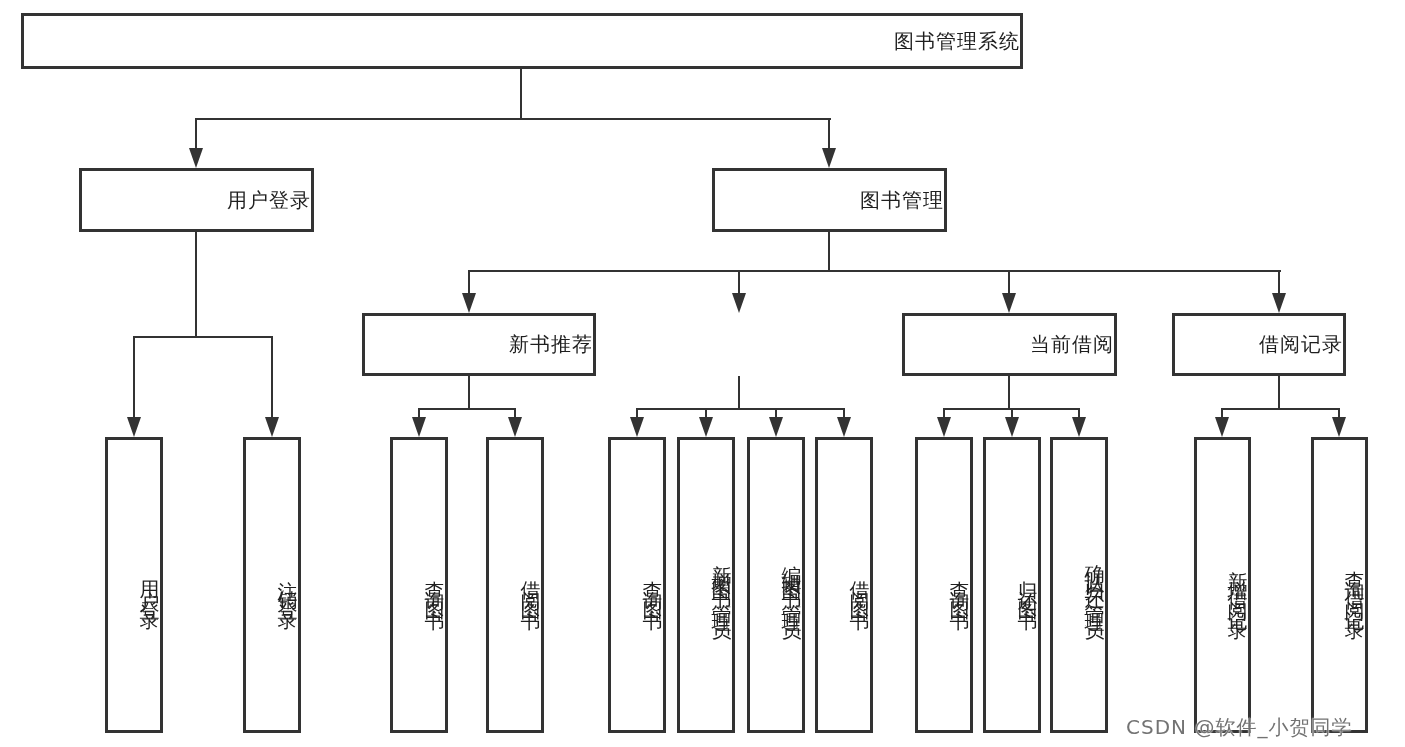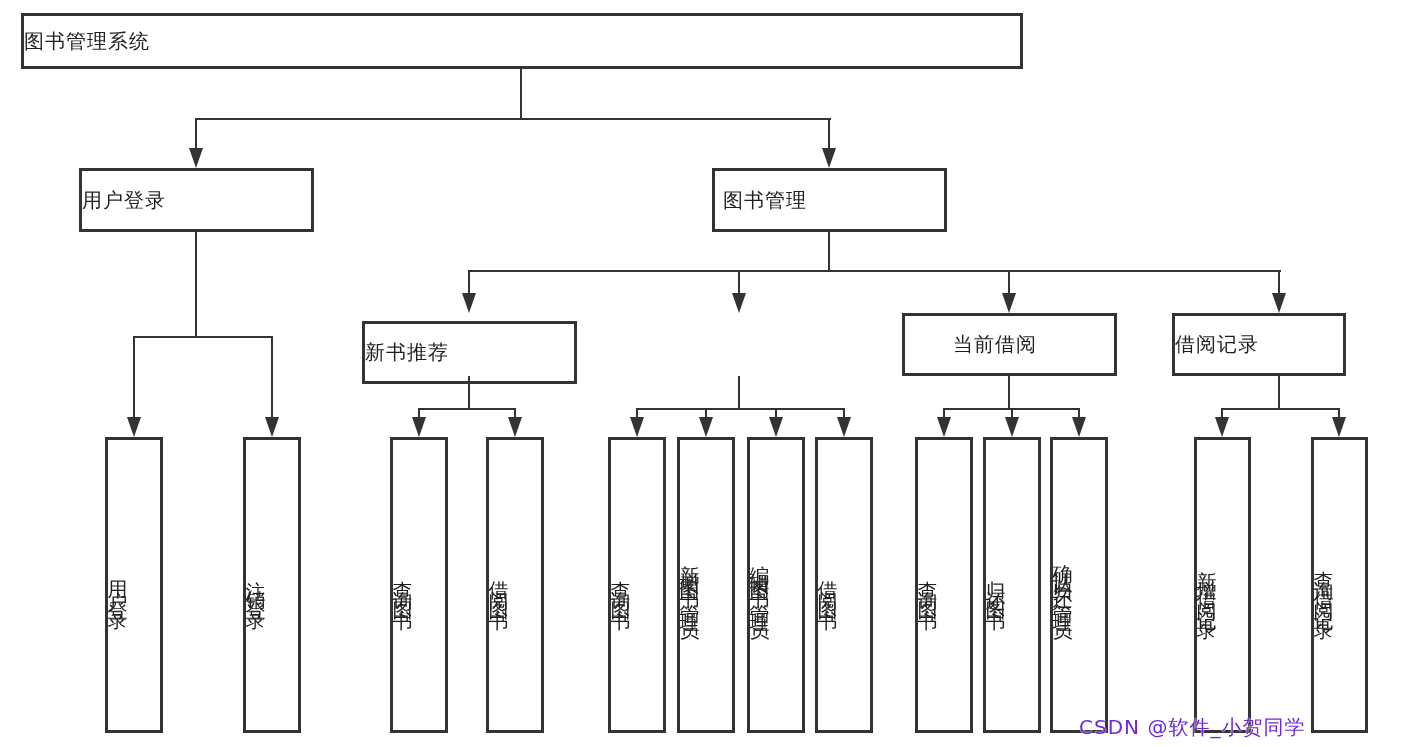--- a/index.html
+++ b/index.html
@@ -9,21 +9,21 @@
   }
   #stage { position: absolute; left: 0; top: 0; width: 1405px; height: 747px; background: #ffffff; }
 
   .box {
     position: absolute;
     border: 3px solid #333333;
     background: #ffffff;
     box-sizing: border-box;
     display: flex;
     align-items: center;
-    justify-content: flex-start;
+    justify-content: flex-end;
     color: #1f1f1f;
   }
   .hlabel { font-size: 20px; letter-spacing: 1px; white-space: nowrap; }
   .vlabel {
     writing-mode: vertical-rl;
     text-orientation: mixed;
     font-size: 20px;
     letter-spacing: 10px;
     line-height: 1;
     white-space: nowrap;
@@ -33,23 +33,23 @@
   .ln { position: absolute; background: #333333; }
   .ar {
     position: absolute; width: 0; height: 0;
     border-left: 7px solid transparent;
     border-right: 7px solid transparent;
     border-top: 20px solid #333333;
   }
 
   #watermark {
     position: absolute;
-    left: 1079px; top: 714px;
+    left: 1126px; top: 714px;
     font-size: 20px;
-    color: #6d28d9;
+    color: #737373;
     letter-spacing: 1px;
     white-space: nowrap;
     text-shadow: 0 0 2px #ffffff, 0 0 1px #ffffff;
   }
 </style>
 </head>
 <body>
 
 <div id="stage">
 
@@ -82,21 +82,21 @@
   <i class="ln" style="left:468px; top:270px; width:813px; height:2px;"></i>
   <i class="ln" style="left:468px;  top:270px; width:2px; height:25px;"></i>
   <i class="ln" style="left:738px;  top:270px; width:2px; height:25px;"></i>
   <i class="ln" style="left:1008px; top:270px; width:2px; height:25px;"></i>
   <i class="ln" style="left:1278px; top:270px; width:2px; height:25px;"></i>
   <i class="ar" style="left:462px;  top:293px;"></i>
   <i class="ar" style="left:732px;  top:293px;"></i>
   <i class="ar" style="left:1002px; top:293px;"></i>
   <i class="ar" style="left:1272px; top:293px;"></i>
 
-  <div class="box" style="left:362px; top:313px; width:215px; height:63px;margin-top:8px;">
+  <div class="box" style="left:362px; top:313px; width:234px; height:63px;">
     <span class="hlabel">新书推荐</span>
   </div>
   <div class="box" style="left:902px; top:313px; width:215px; height:63px;padding-left:48px;">
     <span class="hlabel">当前借阅</span>
   </div>
   <div class="box" style="left:1172px; top:313px; width:174px; height:63px;">
     <span class="hlabel">借阅记录</span>
   </div>
 
   <i class="ln" style="left:468px; top:376px; width:2px;  height:32px;"></i>

